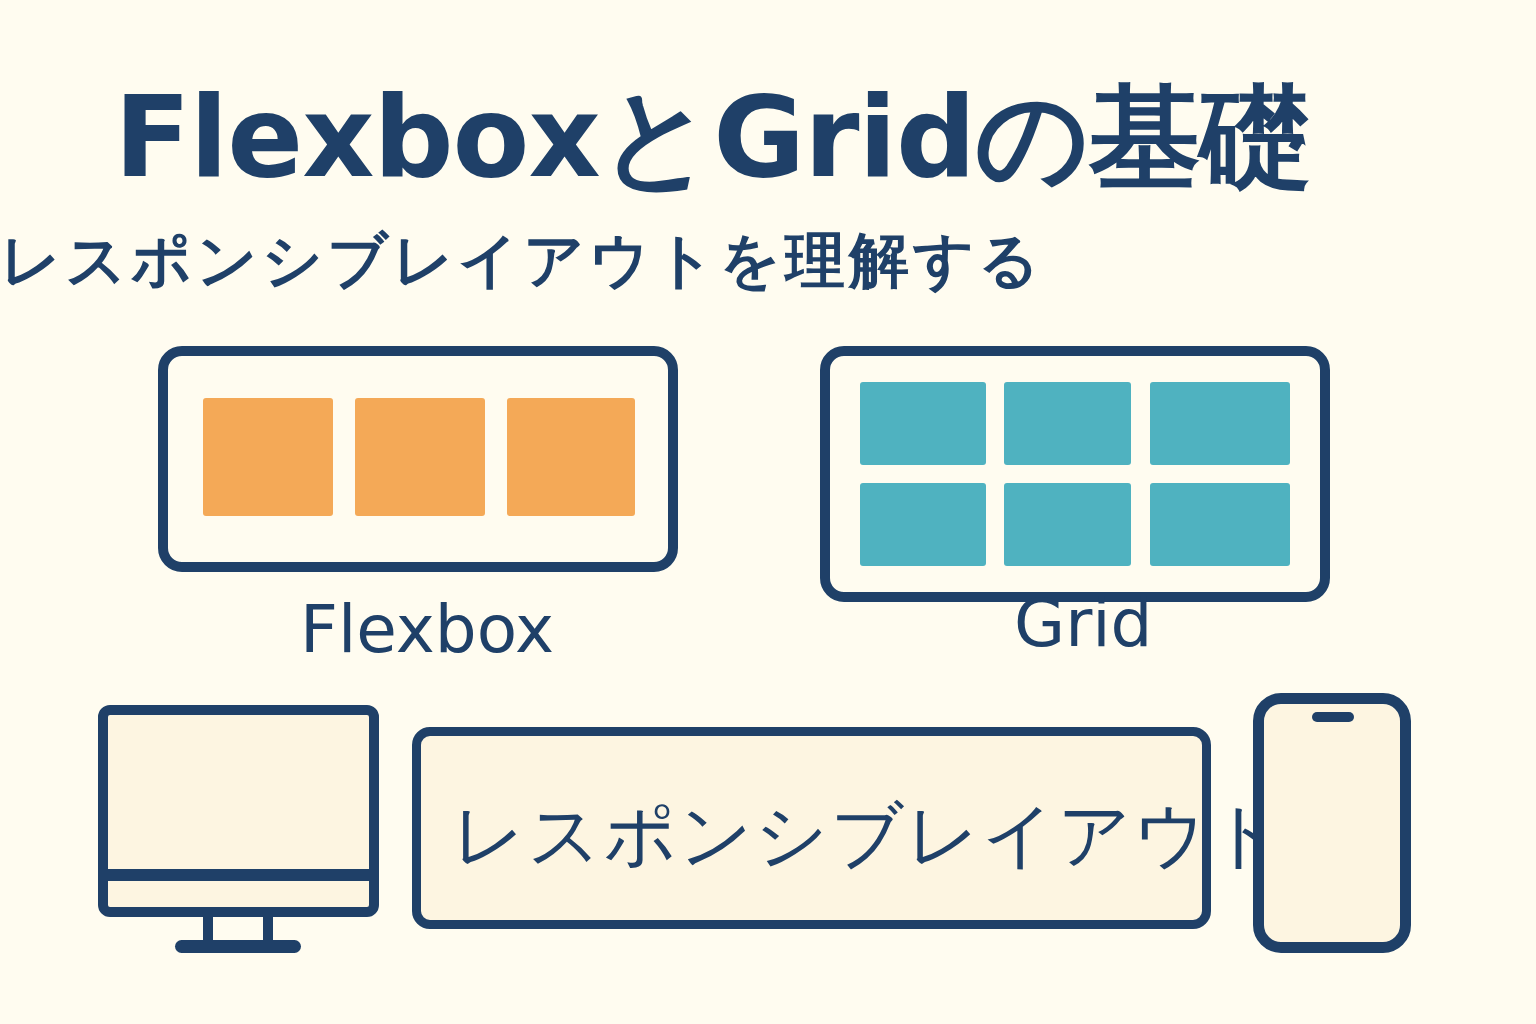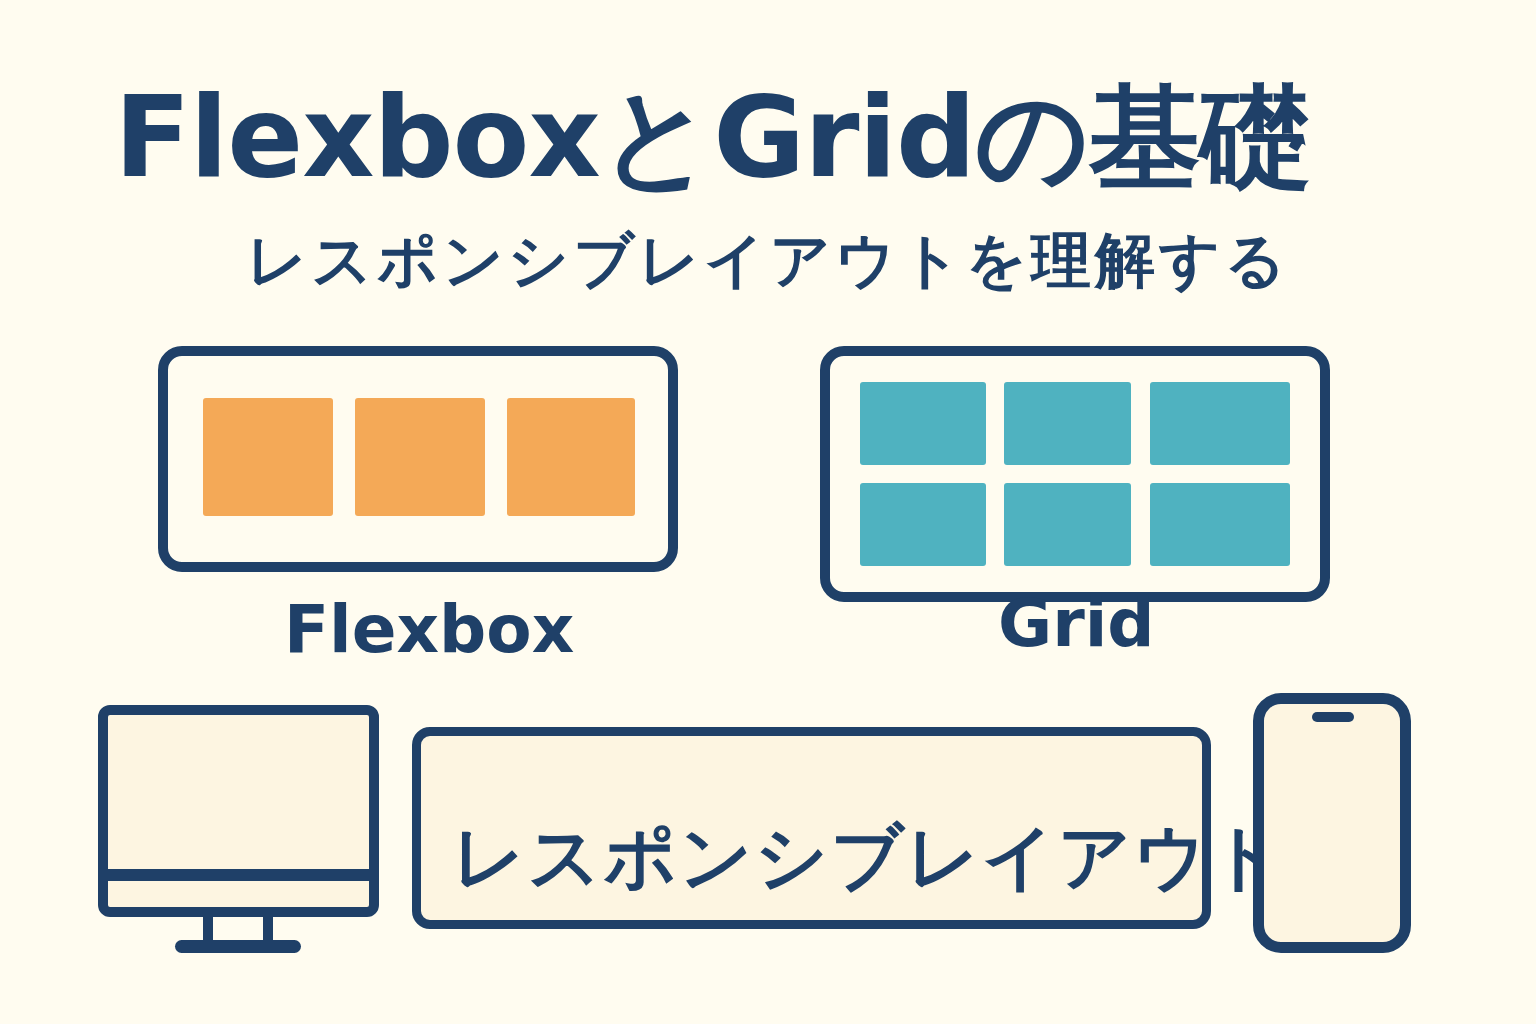--- a/index.html
+++ b/index.html
@@ -9,45 +9,45 @@
     font-family: "DejaVu Sans", "Liberation Sans", sans-serif;
     color: #1f4068;
   }
   .abs { position: absolute; }
   .title {
     left: 0; width: 1425px; top: 72px; text-align: center;
     font-size: 112px; font-weight: bold; letter-spacing: -1px; line-height: 130px;
     white-space: nowrap;
   }
   .subtitle {
-    left: 0; width: 1536px; top: 222px; text-align: center;
+    left: 0; width: 1536px; top: 222px; 
     font-size: 60px; font-weight: bold; letter-spacing: 4px; line-height: 76px;
     white-space: nowrap;
   }
   .frame {
     box-sizing: border-box; border: 10px solid #1f4068; border-radius: 24px; background: #fffcf0;
   }
   .flex-box { left: 158px; top: 346px; width: 520px; height: 226px; }
   .flex-item { background: #f4a957; border-radius: 3px; top: 398px; width: 130px; height: 118px; }
   .grid-box { left: 820px; top: 346px; width: 510px; height: 256px; }
   .grid-item { background: #4fb2c0; border-radius: 3px; }
-  .label { font-size: 66px; font-weight: bold; white-space: nowrap; line-height: 80px; }
+  .label { font-size: 66px; font-weight: normal; white-space: nowrap; line-height: 80px; margin-left: 16px; }
   .flex-label { left: 284px; top: 590px; }
   .grid-label { left: 998px; top: 584px; }
 
   .monitor { left: 98px; top: 705px; width: 281px; height: 212px; border: 10px solid #1f4068;
     border-radius: 12px; box-sizing: border-box; background: #fdf5e1; }
   .monitor-bar { left: 98px; top: 869px; width: 281px; height: 12px; background: #1f4068; }
   .monitor-leg { background: #1f4068; width: 10px; top: 912px; height: 32px; }
   .monitor-base { left: 175px; top: 940px; width: 126px; height: 13px; border-radius: 7px; background: #1f4068; }
 
   .tablet { left: 412px; top: 727px; width: 799px; height: 202px; box-sizing: border-box;
     border: 9px solid #1f4068; border-radius: 18px; background: #fdf5e1; }
-  .tablet-text { left: 452px; top: 790px; font-size: 72px; font-weight: bold; letter-spacing: 2px;
-    white-space: nowrap; line-height: 90px; margin-top: 22px; }
+  .tablet-text { left: 452px; top: 790px; font-size: 72px; font-weight: normal; letter-spacing: 2px;
+    white-space: nowrap; line-height: 90px; }
 
   .phone { left: 1253px; top: 693px; width: 158px; height: 260px; box-sizing: border-box;
     border: 11px solid #1f4068; border-radius: 28px; background: #fdf5e1; }
   .phone-speaker { left: 1312px; top: 712px; width: 42px; height: 10px; border-radius: 5px; background: #1f4068; }
 </style>
 </head>
 <body>
 
 <div class="abs title">FlexboxとGridの基礎</div>
 <div class="abs subtitle">レスポンシブレイアウトを理解する</div>

